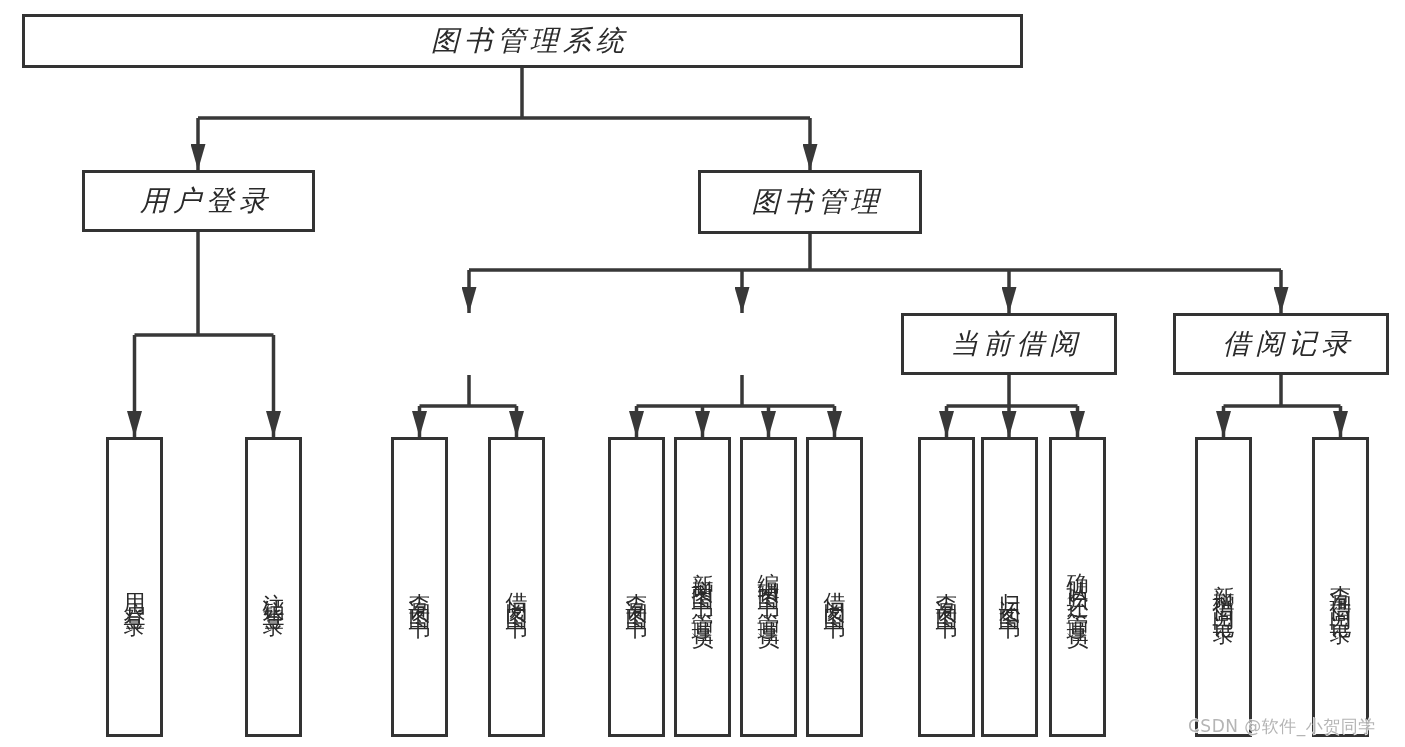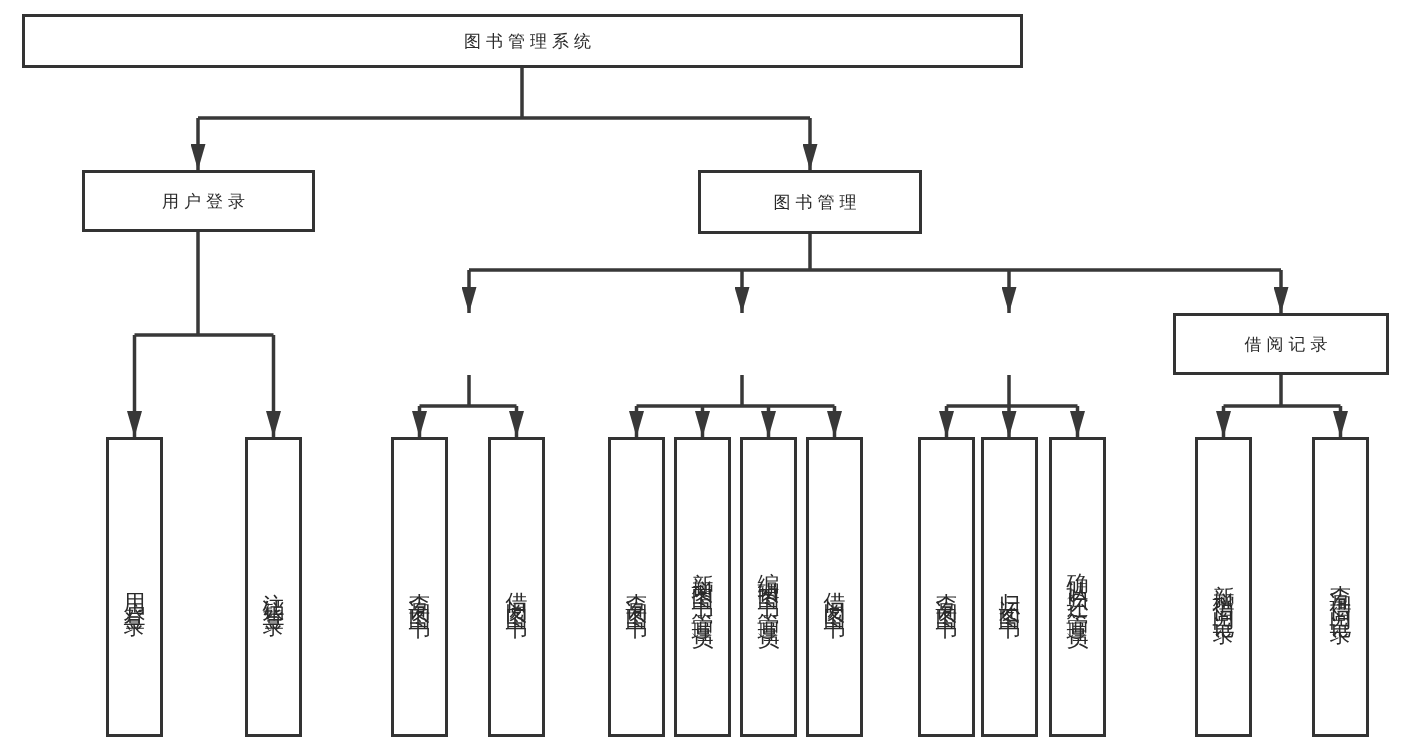--- a/index.html
+++ b/index.html
@@ -26,24 +26,25 @@
     box-sizing: border-box;
     border: 3px solid #333333;
     background: #ffffff;
     color: #2a2a2a;
     display: flex;
     align-items: center;
     justify-content: center;
     z-index: 2;
   }
   .node.h {
-    font-size: 17px;
+    font-size: 28px;
     letter-spacing: 5px;
     padding-left: 15px; 
     white-space: nowrap;
+    font-style: italic;
   }
   .node.v .vtext {
     writing-mode: vertical-rl;
     text-orientation: mixed;
     font-size: 22px;
     letter-spacing: 8px;
     padding-top: 8px; 
     line-height: 1;
     white-space: nowrap;
   }
@@ -123,20 +124,23 @@
     <span>图书管理系统</span>
   </div>
 
   <div class="node h" style="left:82px; top:170px; width:233px; height:62px;">
     <span>用户登录</span>
   </div>
   <div class="node h" style="left:698px; top:170px; width:224px; height:64px;">
     <span>图书管理</span>
   </div>
 
+  <div class="node h" style="left:901px; top:313px; width:216px; height:62px;">
+    <span>当前借阅</span>
+  </div>
   <div class="node h" style="left:1173px; top:313px; width:216px; height:62px;">
     <span>借阅记录</span>
   </div>
 
   <div class="node v" style="left:106px; top:437px; width:57px; height:300px;">
     <span class="vtext">用户登录</span>
   </div>
   <div class="node v" style="left:245px; top:437px; width:57px; height:300px;">
     <span class="vtext">注销登录</span>
   </div>
@@ -171,14 +175,15 @@
     <span class="vtext">确认归还（管理员）</span>
   </div>
 
   <div class="node v" style="left:1195px; top:437px; width:57px; height:300px;">
     <span class="vtext">新增借阅记录</span>
   </div>
   <div class="node v" style="left:1312px; top:437px; width:57px; height:300px;">
     <span class="vtext">查询借阅记录</span>
   </div>
 
+  <div class="watermark">CSDN @软件_小贺同学</div>
 
 </div>
 
 </body></html>

